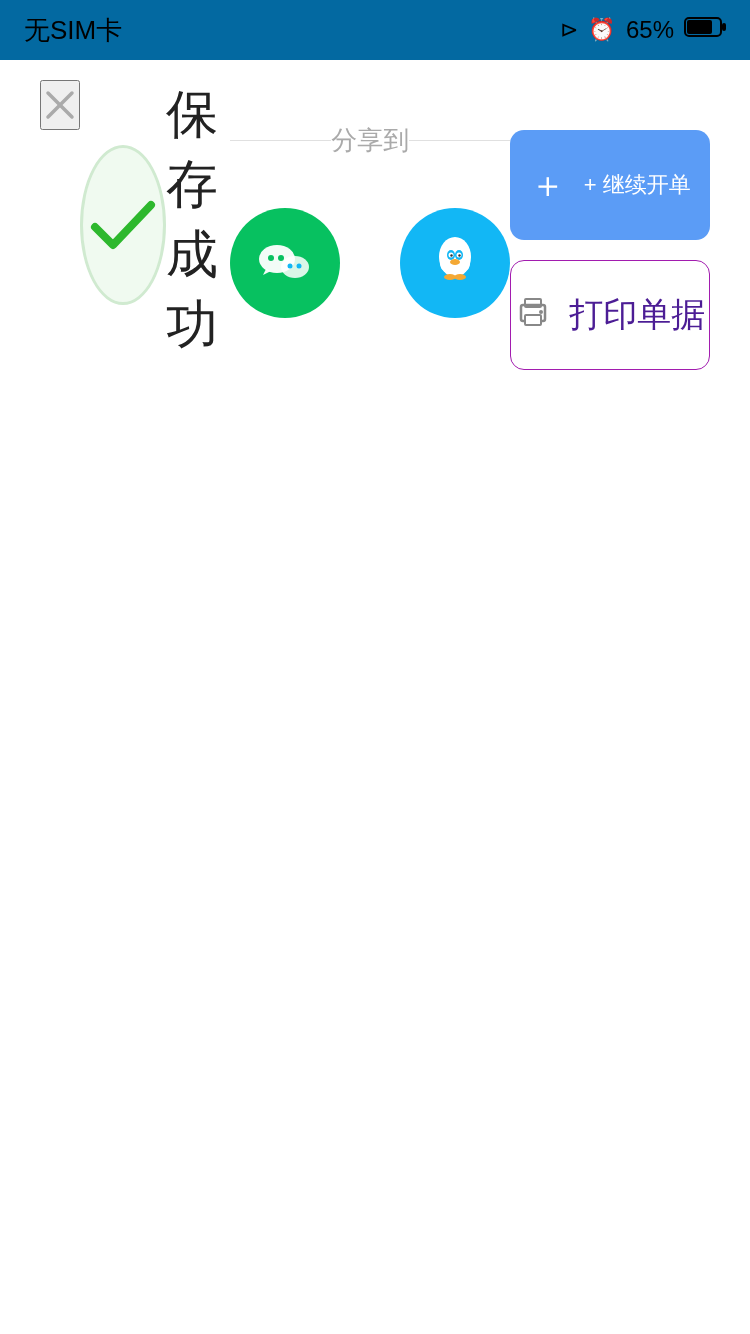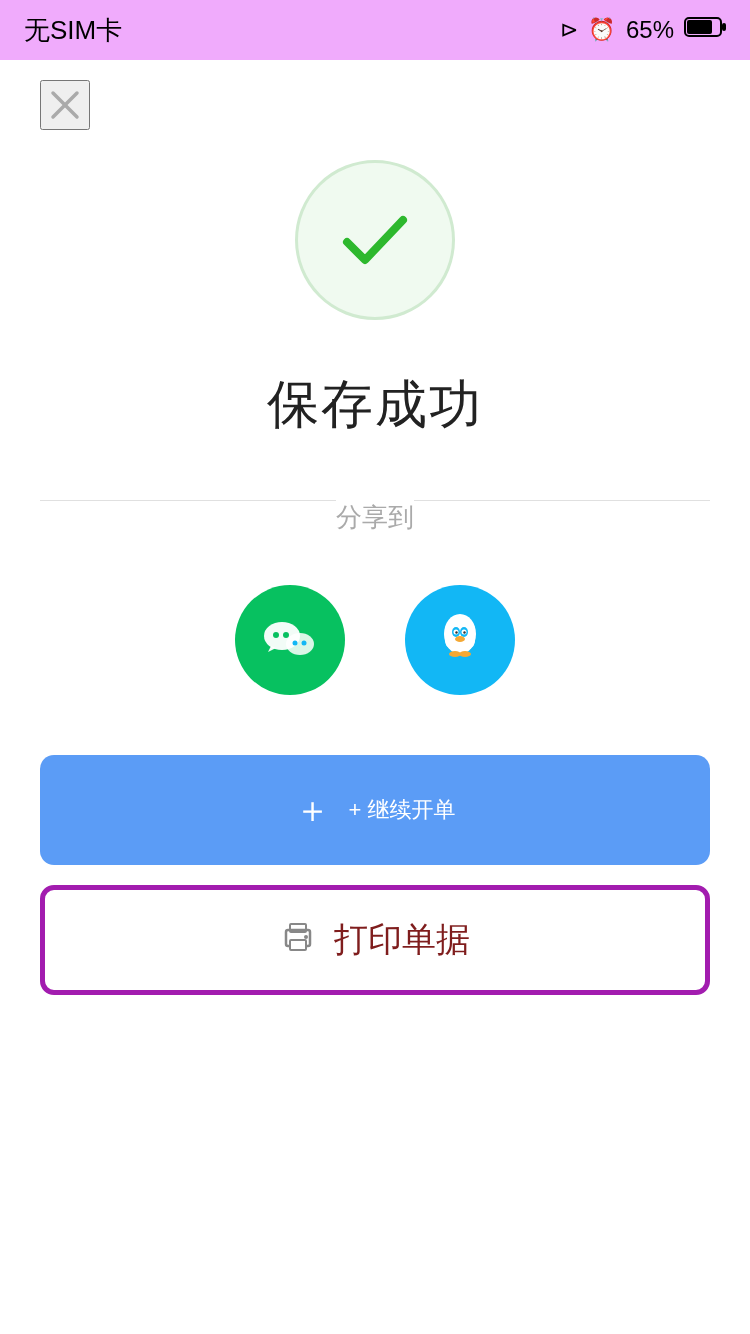--- a/index.html
+++ b/index.html
@@ -15,21 +15,21 @@
     }
 
     
     .status-bar {
       width: 100%;
       height: 60px;
       display: flex;
       align-items: center;
       justify-content: space-between;
       padding: 0 24px;
-      background: #f0abfc;
+      background: #0369a1;
     }
     .status-left {
       display: flex;
       align-items: center;
       gap: 10px;
       font-size: 26px;
       color: #000;
       font-weight: 500;
     }
     .status-center {
@@ -43,21 +43,21 @@
       gap: 10px;
       font-size: 24px;
       color: #000;
     }
 
     
     .main-content {
       width: 100%;
       padding: 20px 40px 40px;
       display: flex;
-      flex-direction: column;
+      flex-direction: row;
       align-items: center;
     }
 
     
     .close-btn {
       align-self: flex-start;
       width: 50px;
       height: 50px;
       display: flex;
       align-items: center;
@@ -100,21 +100,21 @@
     .share-section {
       width: 100%;
       display: flex;
       flex-direction: column;
       align-items: center;
       margin-bottom: 60px;
     }
     .share-divider {
       width: 100%;
       display: flex;
-      align-items: flex-start;
+      align-items: center;
       margin-bottom: 50px;
     }
     .divider-line {
       flex: 1;
       height: 1px;
       background: #e0e0e0;
     }
     .share-label {
       font-size: 26px;
       color: #aaa;
@@ -156,22 +156,22 @@
       cursor: pointer;
       border: none;
       outline: none;
     }
     .btn-primary {
       background: #5b9cf6;
       color: #fff;
     }
     .btn-secondary {
       background: #fff;
-      color: #7f1d1d;
-      border: 5px solid #a21caf;
+      color: #4c1d95;
+      border: 1px solid #a21caf;
     }
   </style>
 </head>
 <body>
 
 <div class="status-bar">
   <div class="status-left">
     <span>无SIM卡</span>
     <span>
       <svg viewBox="0 0 30 22" fill="none" xmlns="http://www.w3.org/2000/svg">

